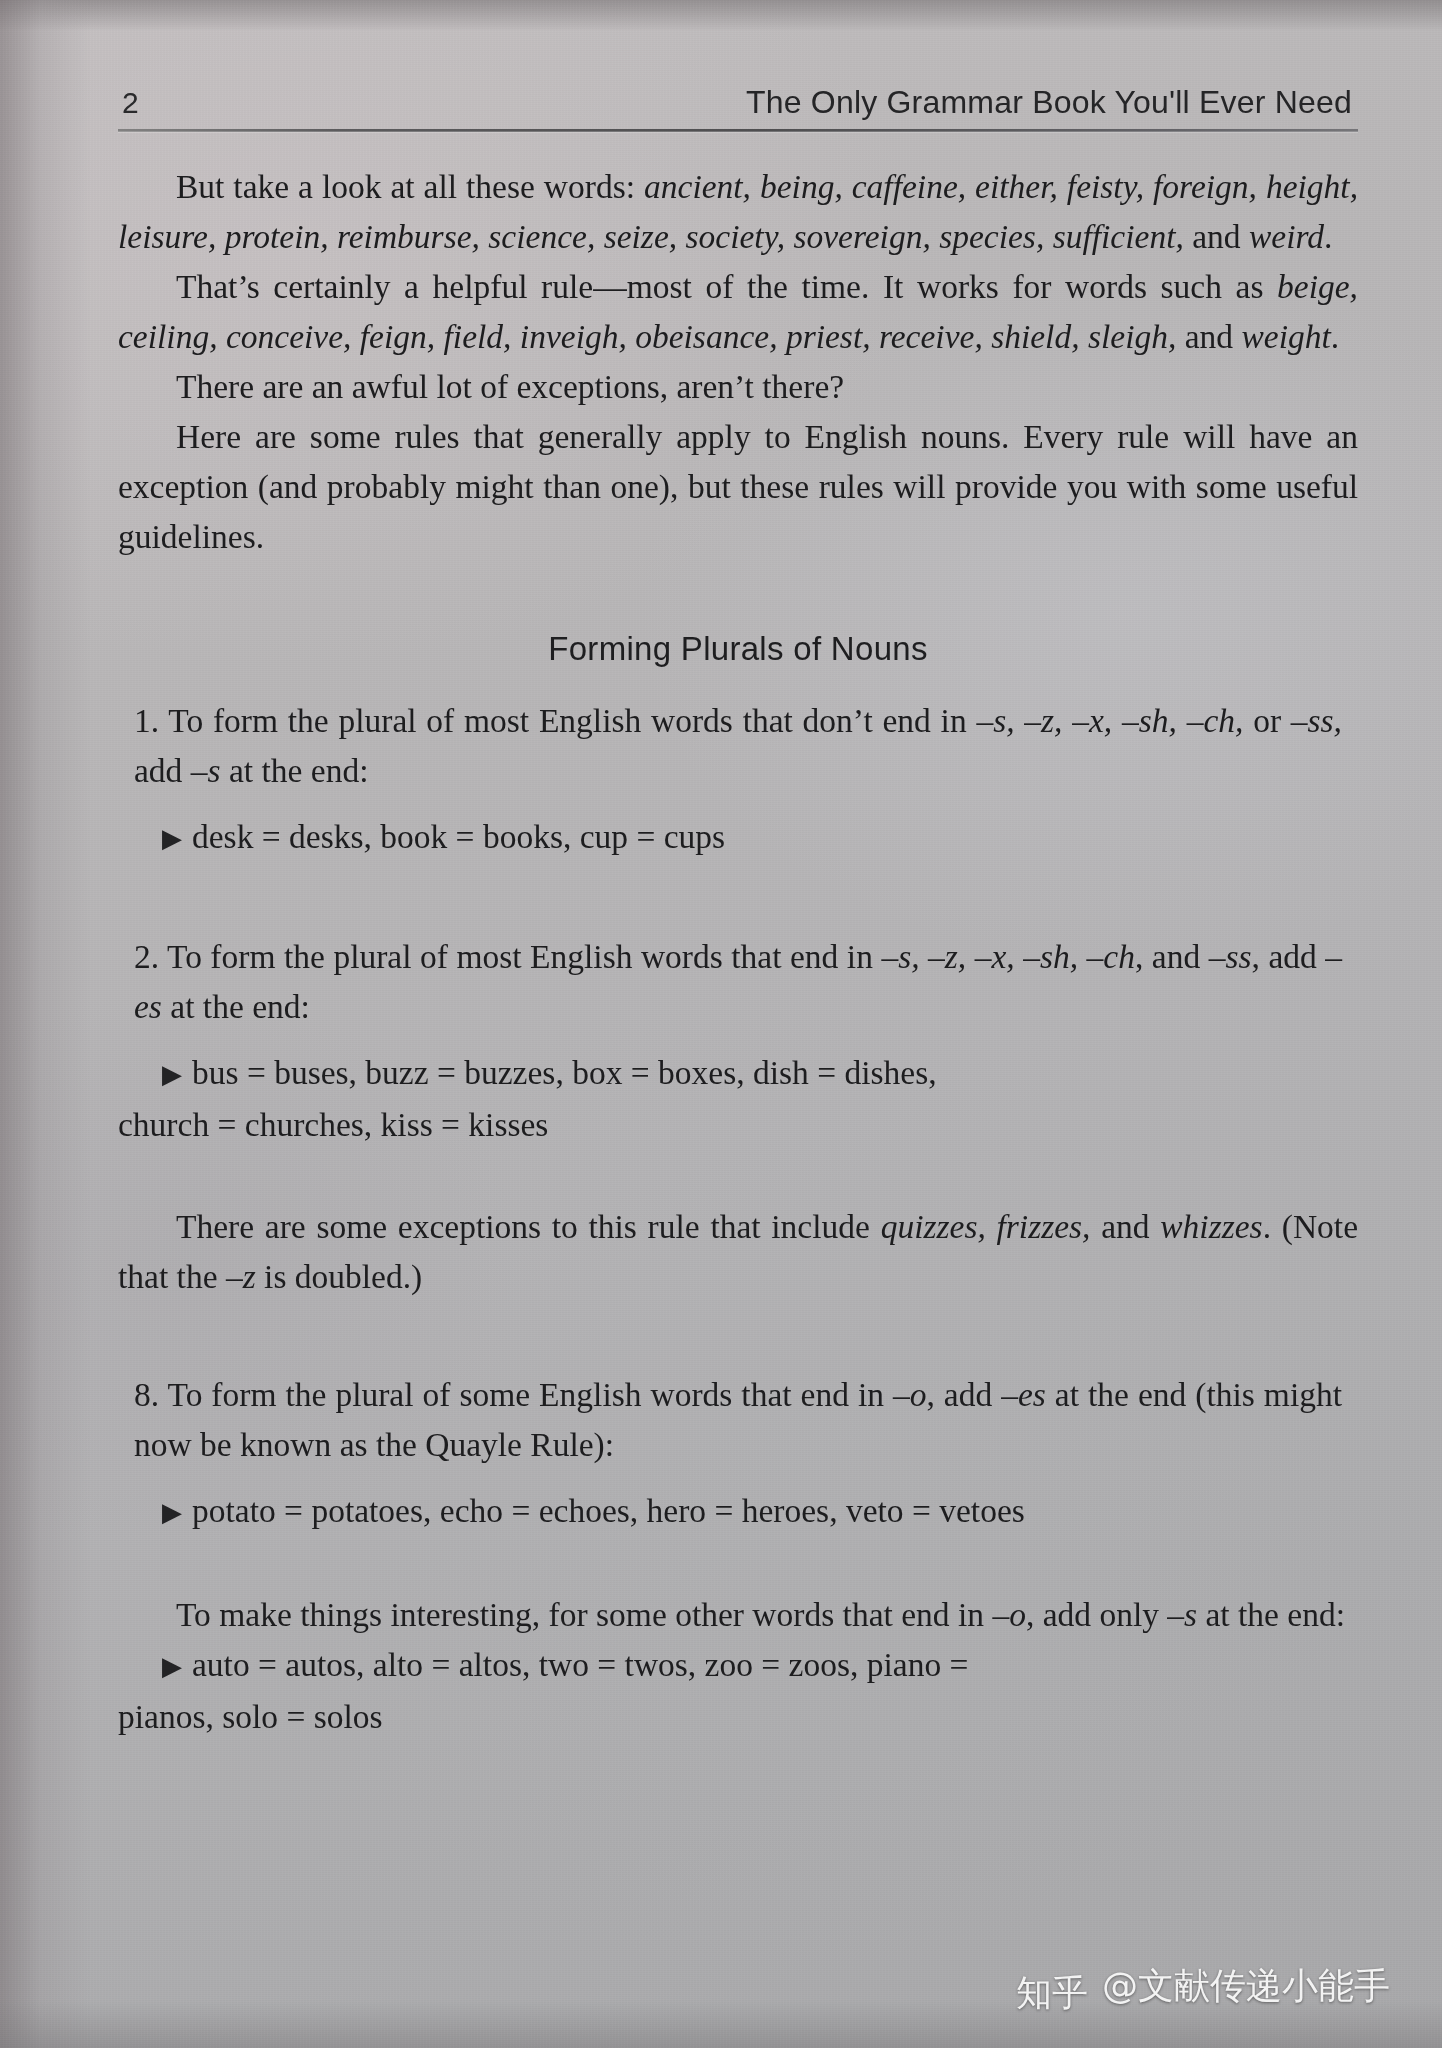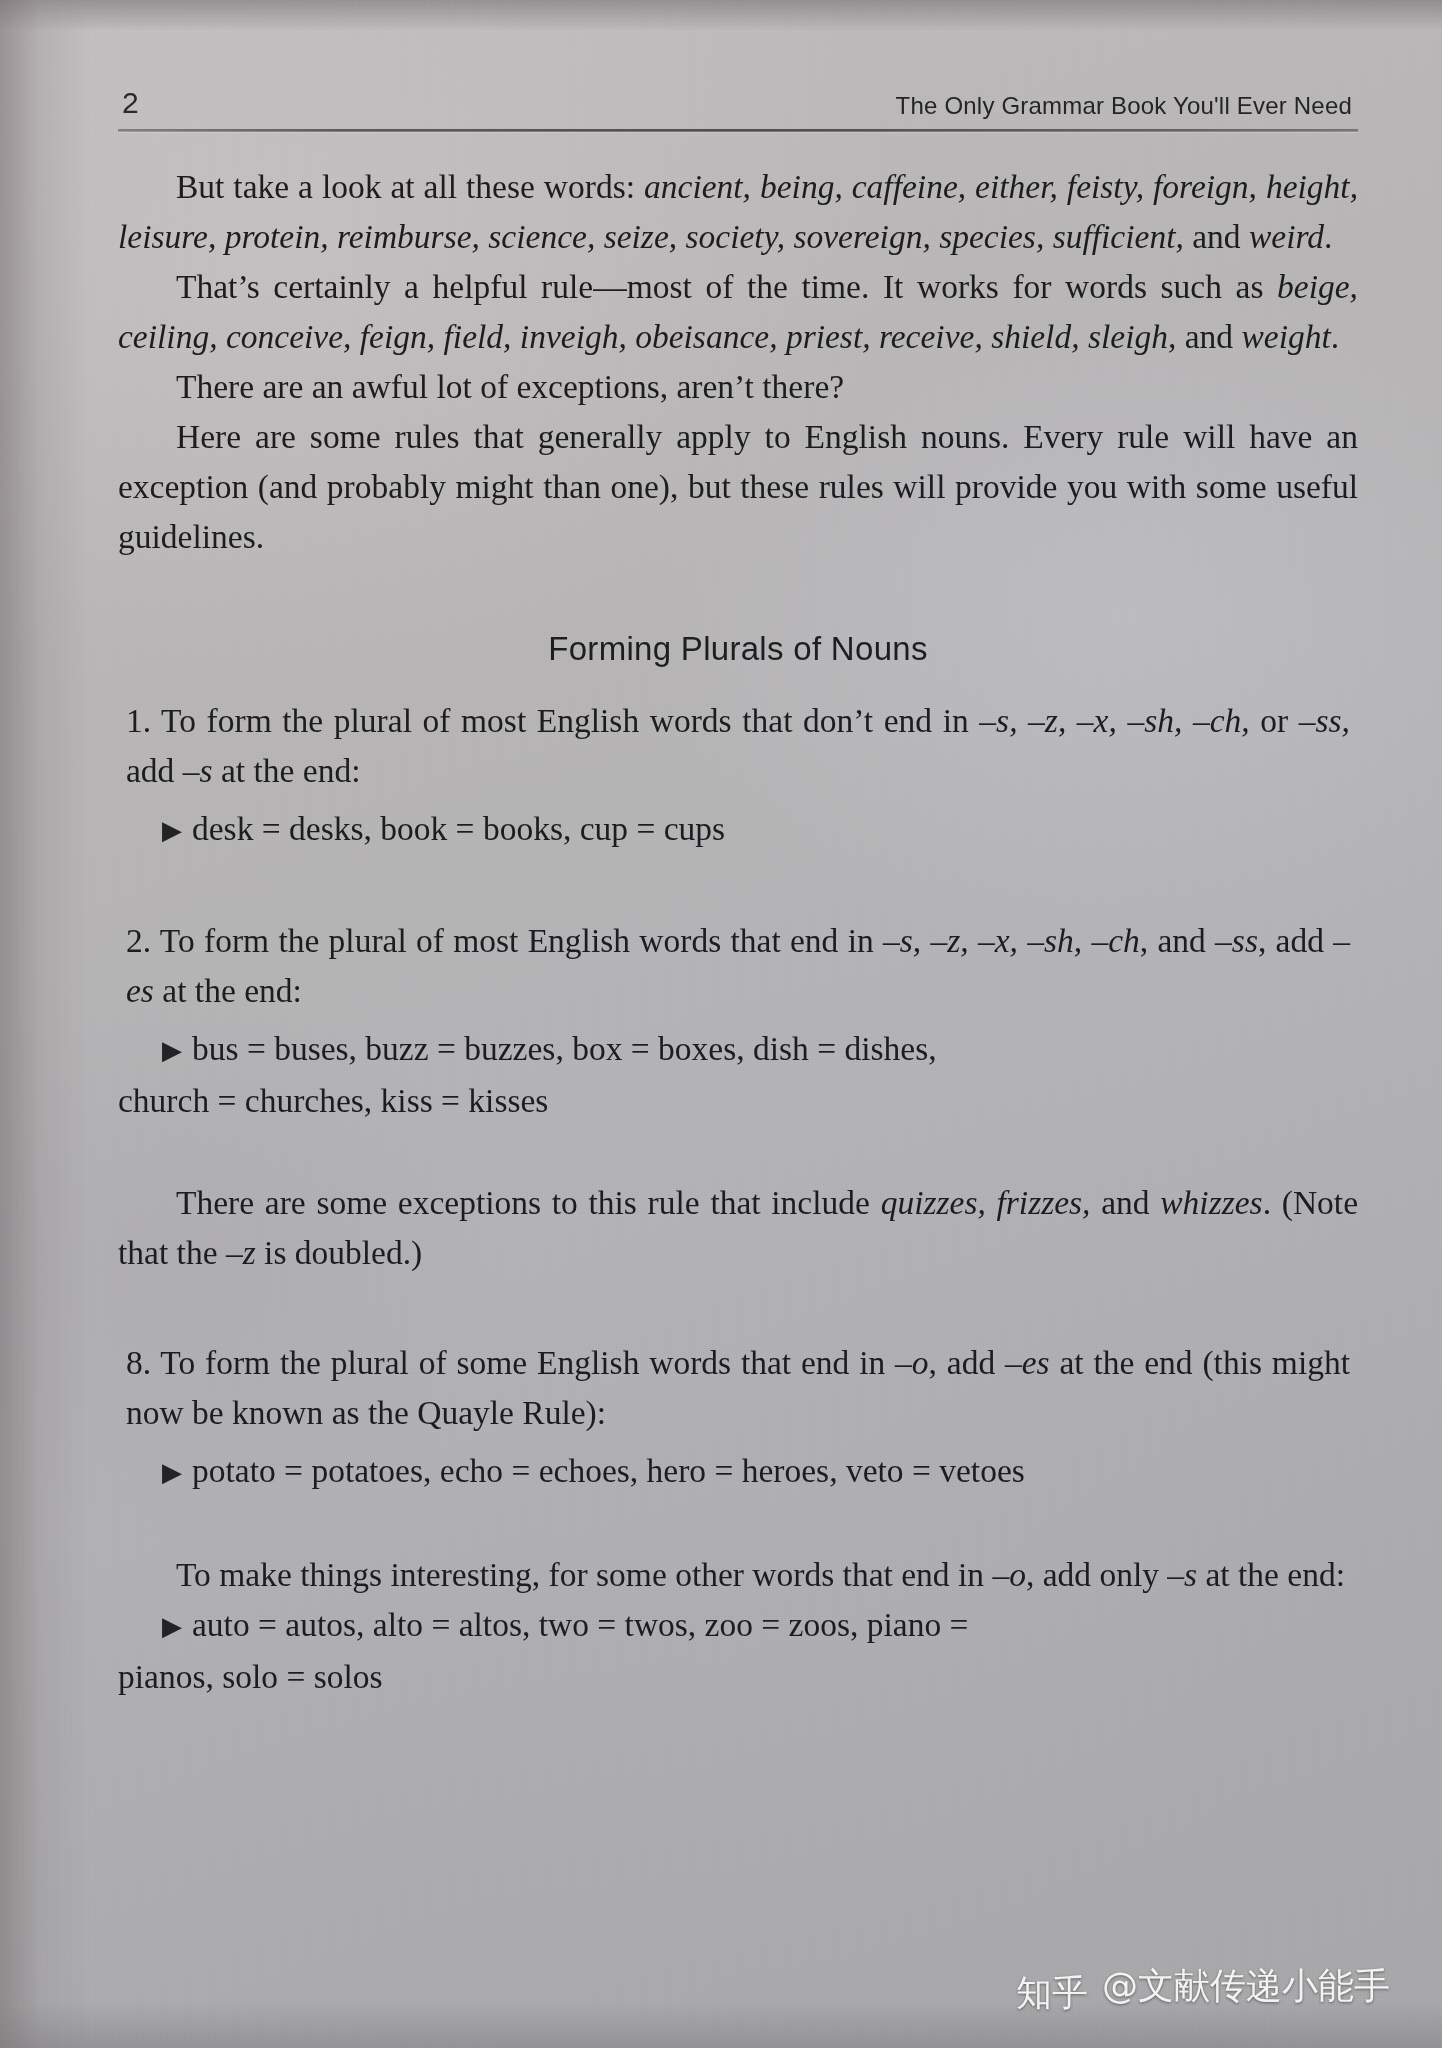--- a/index.html
+++ b/index.html
@@ -69,21 +69,21 @@
   }
   .folio {
     font-family: "Liberation Sans", sans-serif;
     font-size: 30px;
     color: #2a2a2c;
     line-height: 1;
     padding-left: 4px;
   }
   .runhead-title {
     font-family: "Liberation Sans", sans-serif;
-    font-size: 24px;
+    font-size: 32px;
     color: #252527;
     line-height: 1;
     letter-spacing: 0.2px;
     padding-right: 6px;
   }
   .rule {
     position: relative;
     height: 3px;
     margin-top: 11px;
     background: linear-gradient(90deg, #777 0%, #4a4a4c 18%, #3c3c3e 52%, #55555a 85%, #6a6a6e 100%);
@@ -105,21 +105,21 @@
     line-height: 50px;
     color: #1d1d1f;
     text-align: justify;
     text-justify: inter-word;
   }
   p.para {
     margin: 0;
     text-indent: 58px;
   }
   p.rule-item {
-    margin: 8px;
+    margin: 16px;
     text-indent: 0;
   }
   p.spacer-lg { height: 52px; margin: 0; }
 
   .ital { font-style: italic; }
 
   
   .section-heading {
     font-family: "Liberation Sans", sans-serif;
     font-weight: normal;

